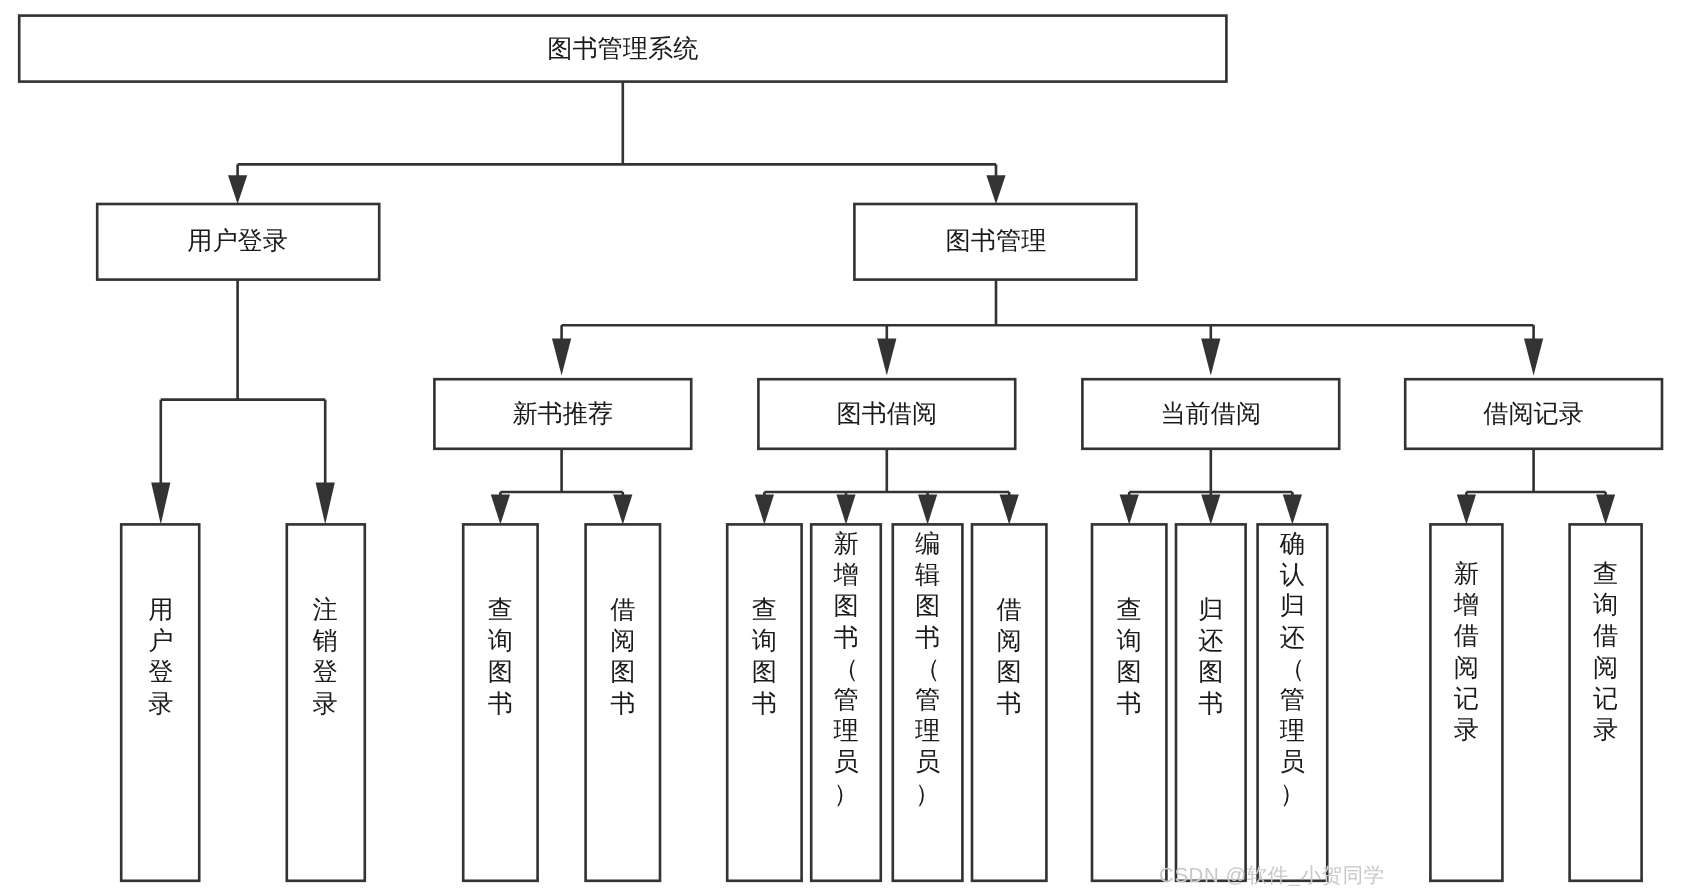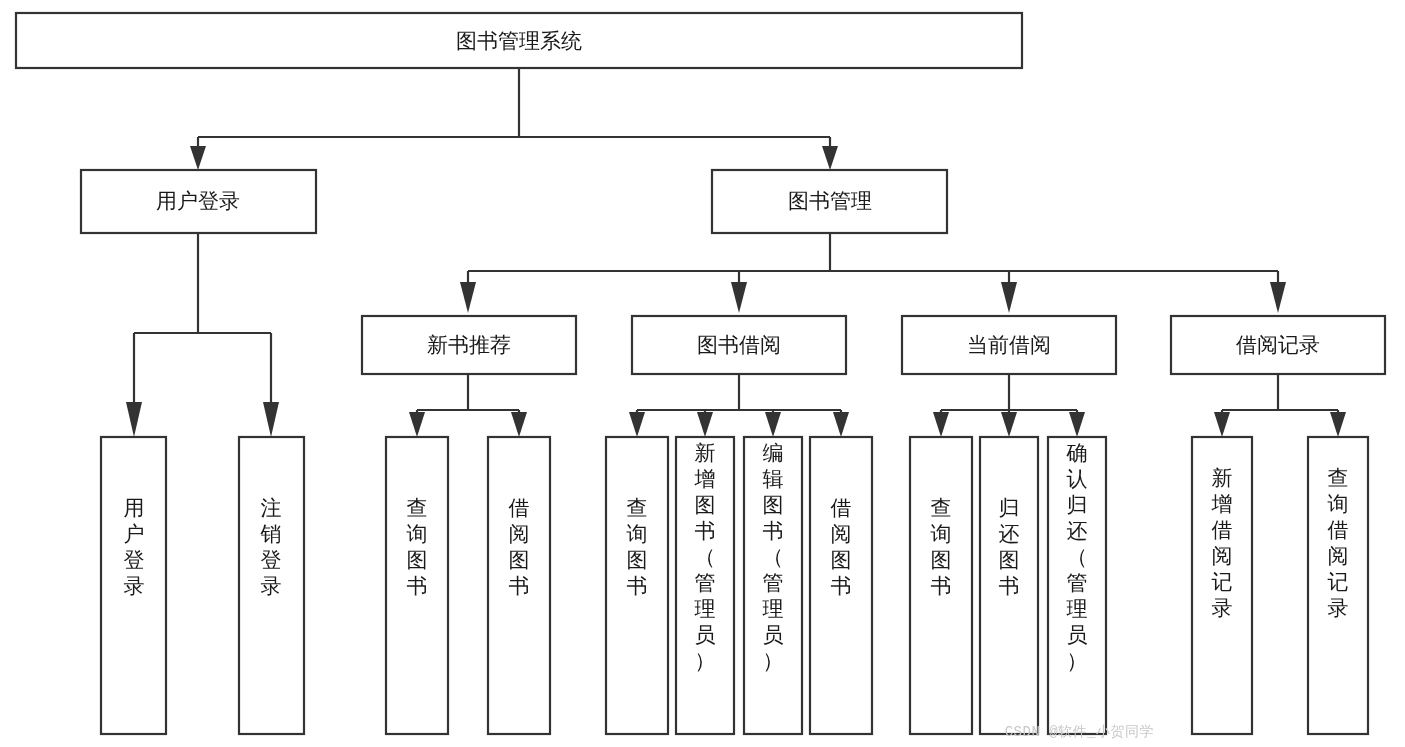--- a/index.html
+++ b/index.html
@@ -52,22 +52,22 @@
     stroke-linecap: butt;
   }
   .edge-arrow {
     fill: #333333;
     stroke: none;
   }
   .watermark {
     position: absolute;
     right: 10px;
     bottom: 6px;
-    font-family: Liberation Mono, monospace;
-    font-size: 14px;
+    font-family: Liberation Sans, sans-serif;
+    font-size: 17px;
     color: #c8c8c8;
     letter-spacing: 0.5px;
     white-space: nowrap;
     pointer-events: none;
   }
 </style>
 </head>
 <body>
 
 <div id="diagram-root">

